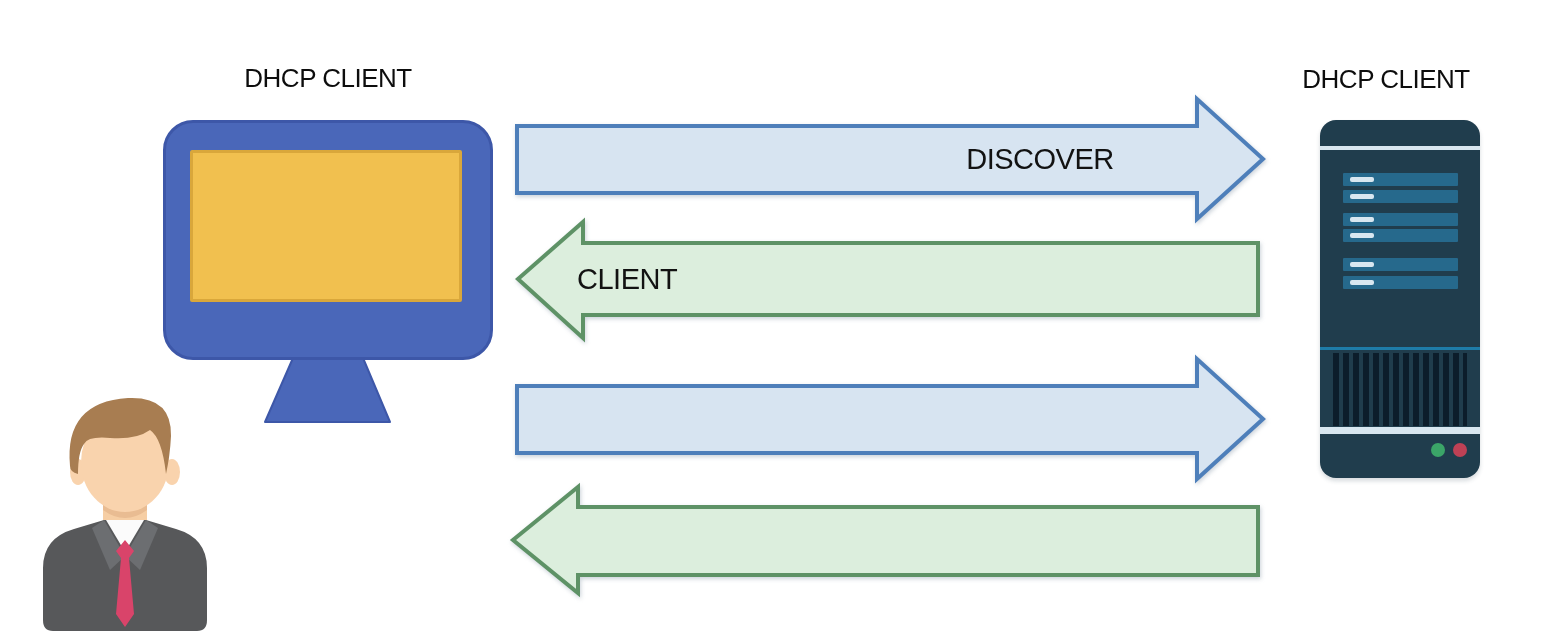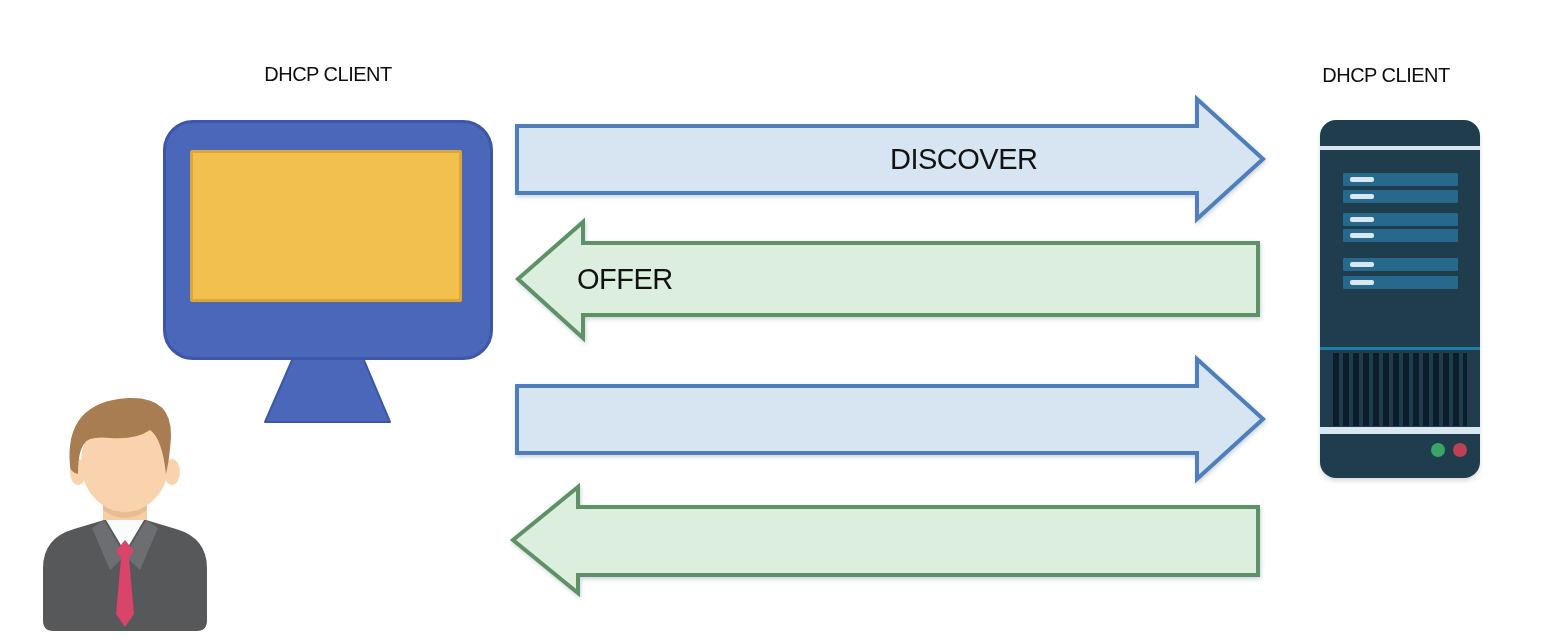--- a/index.html
+++ b/index.html
@@ -2,21 +2,21 @@
 <html><head>
 <meta charset="utf-8">
 <style>
   html,body{margin:0;padding:0;background:#ffffff;}
   .stage{
     position:relative;width:1560px;height:641px;background:#ffffff;overflow:hidden;
     font-family:"Liberation Sans", sans-serif;color:#141414;
   }
   .abs{position:absolute;}
   .entity-title{
-    font-size:20px;letter-spacing:-0.5px;font-weight:500;color:#0d0d0d;
+    font-size:26px;letter-spacing:-0.5px;font-weight:500;color:#0d0d0d;
     text-align:center;white-space:nowrap;
   }
   
   .monitor-frame{
     left:163px;top:120px;width:330px;height:240px;box-sizing:border-box;
     background:#4a67b9;border:3px solid #3d57a8;border-radius:30px;
   }
   .monitor-screen{
     left:190px;top:150px;width:272px;height:152px;box-sizing:border-box;
     background:#f1c04f;border:3px solid #d9a73b;border-radius:2px;
@@ -46,21 +46,21 @@
   .led-red{left:133px;background:#be4155;}
   
   .arrow-svg{overflow:visible;}
   .arrow-blue{fill:#d7e4f1;stroke:#4e7fba;stroke-width:4;stroke-linejoin:miter;}
   .arrow-green{fill:#dceedd;stroke:#5e9266;stroke-width:4;stroke-linejoin:miter;}
   .shadowed{filter:drop-shadow(1px 2px 2px rgba(110,130,150,0.35));}
   .msg-label{
     font-size:29px;letter-spacing:-0.5px;color:#121212;white-space:nowrap;
     height:32px;line-height:32px;width:300px;
   }
-  .msg-right{text-align:left;}
+  .msg-right{text-align:center;}
   .msg-left{text-align:left;}
 </style>
 </head>
 <body>
 
 <div class="stage">
 
   <div class="abs entity-title" style="left:163px;top:63px;width:330px;">DHCP CLIENT</div>
   <div class="abs entity-title" style="left:1300px;top:64px;width:172px;">DHCP CLIENT</div>
 
@@ -122,21 +122,21 @@
   </div>
 
   <svg class="abs arrow-svg shadowed" style="left:515px;top:96px;" width="752" height="126" viewBox="0 0 752 126">
     <polygon class="arrow-blue" points="2,30 682,30 682,3 748,63 682,123 682,97 2,97"></polygon>
   </svg>
   <div class="abs msg-label msg-right" style="left:890px;top:143px;">DISCOVER</div>
 
   <svg class="abs arrow-svg shadowed" style="left:516px;top:220px;" width="746" height="122" viewBox="0 0 746 122">
     <polygon class="arrow-green" points="742,23 67,23 67,2 2,59 67,118 67,95 742,95"></polygon>
   </svg>
-  <div class="abs msg-label msg-left" style="left:577px;top:263px;">OFFER</div>
+  <div class="abs msg-label msg-left" style="left:577px;top:263px;">CLIENT</div>
 
   <svg class="abs arrow-svg shadowed" style="left:515px;top:356px;" width="752" height="126" viewBox="0 0 752 126">
     <polygon class="arrow-blue" points="2,30 682,30 682,3 748,63 682,123 682,97 2,97"></polygon>
   </svg>
 
   <svg class="abs arrow-svg shadowed" style="left:511px;top:485px;" width="751" height="112" viewBox="0 0 751 112">
     <polygon class="arrow-green" points="747,22 67,22 67,2 2,55 67,108 67,90 747,90"></polygon>
   </svg>
 
 </div>

